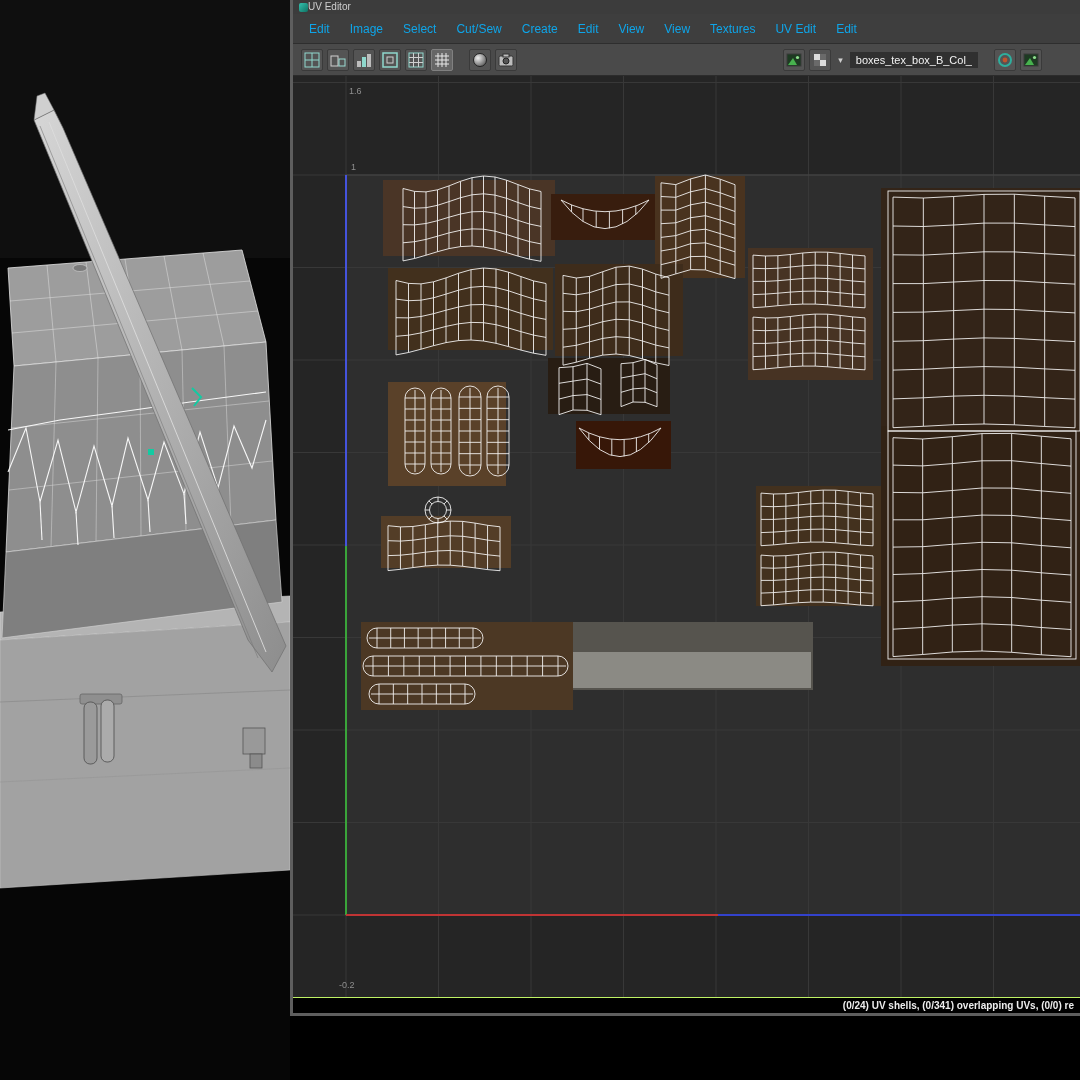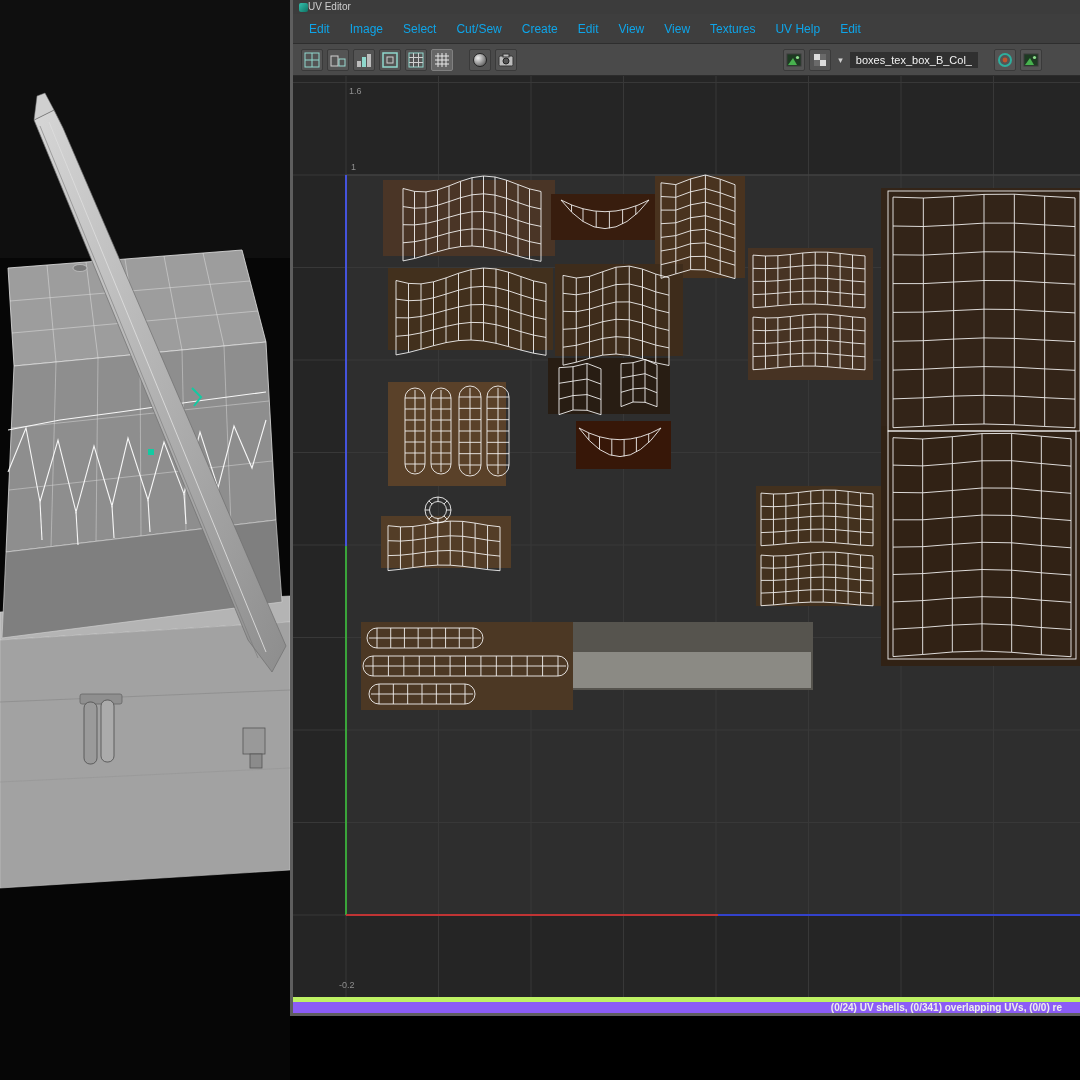--- a/index.html
+++ b/index.html
@@ -33,22 +33,22 @@
   .spacer { flex:1 1 auto; }
   .arrow { color:#cfcfcf; font-size:9px; padding:0 3px; }
   .tex-label { font-size:11px; color:#f2f2f2; background:#303030; padding:2px 6px; border-radius:0;
                white-space:nowrap; }
   .right-pad { width:26px; flex:0 0 auto; }
 
   .canvas { position:relative; flex:1 1 auto; background:#252525; overflow:hidden; }
   .canvas svg { position:absolute; left:0; top:0; }
   .grid-label { position:absolute; font-size:9px; color:#8f8f8f; pointer-events:none; }
 
-  .statusbar { height:16px; background:#8b5cf6; border-top:5px solid #bef264;
-               display:flex; align-items:center; justify-content:flex-end; padding-right:18px; flex:0 0 auto; }
+  .statusbar { height:16px; background:#000000; border-top:1px solid #bef264;
+               display:flex; align-items:center; justify-content:flex-end; padding-right:6px; flex:0 0 auto; }
   .status-text { font-size:10px; font-weight:bold; color:#ededed; white-space:nowrap; }
 </style>
 </head>
 <body>
 
 <div id="stage">
 
   <div id="viewport">
     <svg width="290" height="1080" viewBox="0 0 290 1080">
       <defs>
@@ -131,21 +131,21 @@
     <div class="menubar">
       <span class="menu-item">Edit</span>
       <span class="menu-item">Image</span>
       <span class="menu-item">Select</span>
       <span class="menu-item">Cut/Sew</span>
       <span class="menu-item">Create</span>
       <span class="menu-item">Edit</span>
       <span class="menu-item">View</span>
       <span class="menu-item">View</span>
       <span class="menu-item">Textures</span>
-      <span class="menu-item">UV Help</span>
+      <span class="menu-item">UV Edit</span>
       <span class="menu-item">Edit</span>
     </div>
 
     <div class="toolbar">
       <div class="tbtn">
         <svg width="16" height="16">
             <rect x="1" y="1" width="14" height="14" fill="none" stroke="#8fd8cd" stroke-width="1"></rect>
             <line x1="8" y1="1" x2="8" y2="15" stroke="#8fd8cd"></line>
             <line x1="1" y1="8" x2="15" y2="8" stroke="#8fd8cd"></line>
           </svg>

